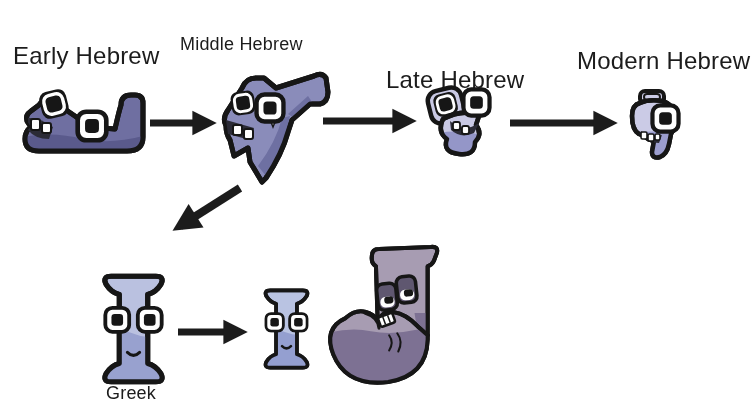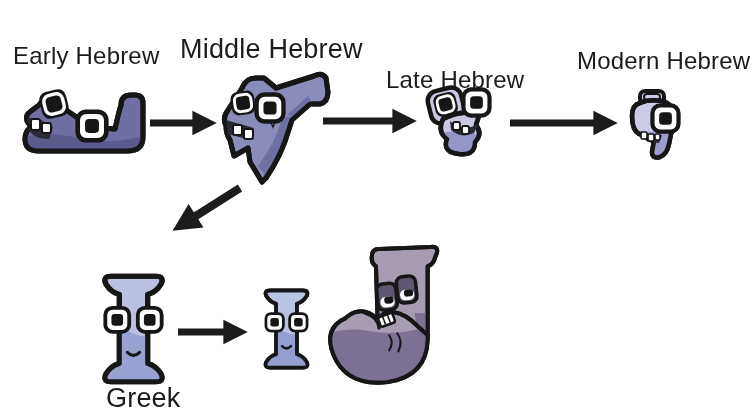--- a/index.html
+++ b/index.html
@@ -4,21 +4,21 @@
 <style>
   html,body{margin:0;padding:0;background:#ffffff;}
   #canvas{
     position:relative;width:755px;height:417px;background:#ffffff;overflow:hidden;
     font-family:"Liberation Sans","DejaVu Sans",sans-serif;
   }
   .label{
     position:absolute;color:#1c1c1c;white-space:nowrap;
     font-size:24px;letter-spacing:.2px;
   }
-  .label.big{font-size:27px;}
+  .label.big{font-size:18px;}
   .char{position:absolute;overflow:visible;}
   .ol{stroke:#161616;stroke-linejoin:round;stroke-linecap:round;}
   .sw5{stroke-width:5;}
   .sw45{stroke-width:4.5;}
   .sw4{stroke-width:4;}
   .thin{stroke:#161616;fill:none;stroke-linecap:round;}
   #arrows{position:absolute;left:0;top:0;pointer-events:none;}
 </style>
 </head>
 <body>

